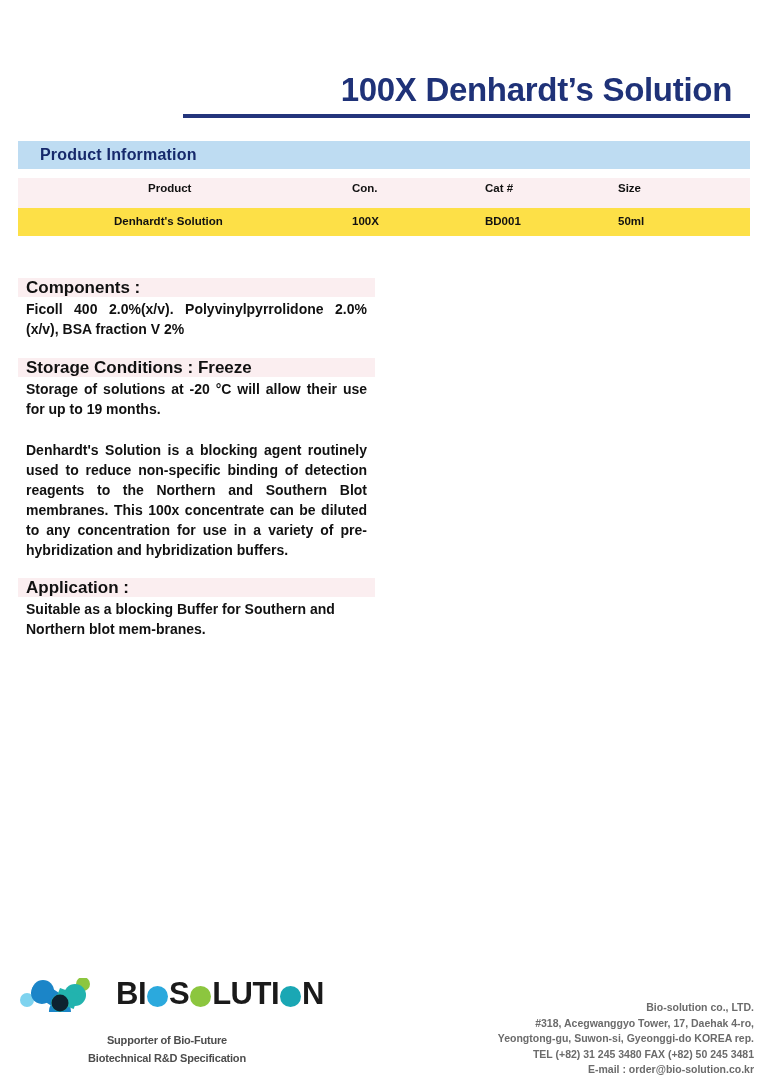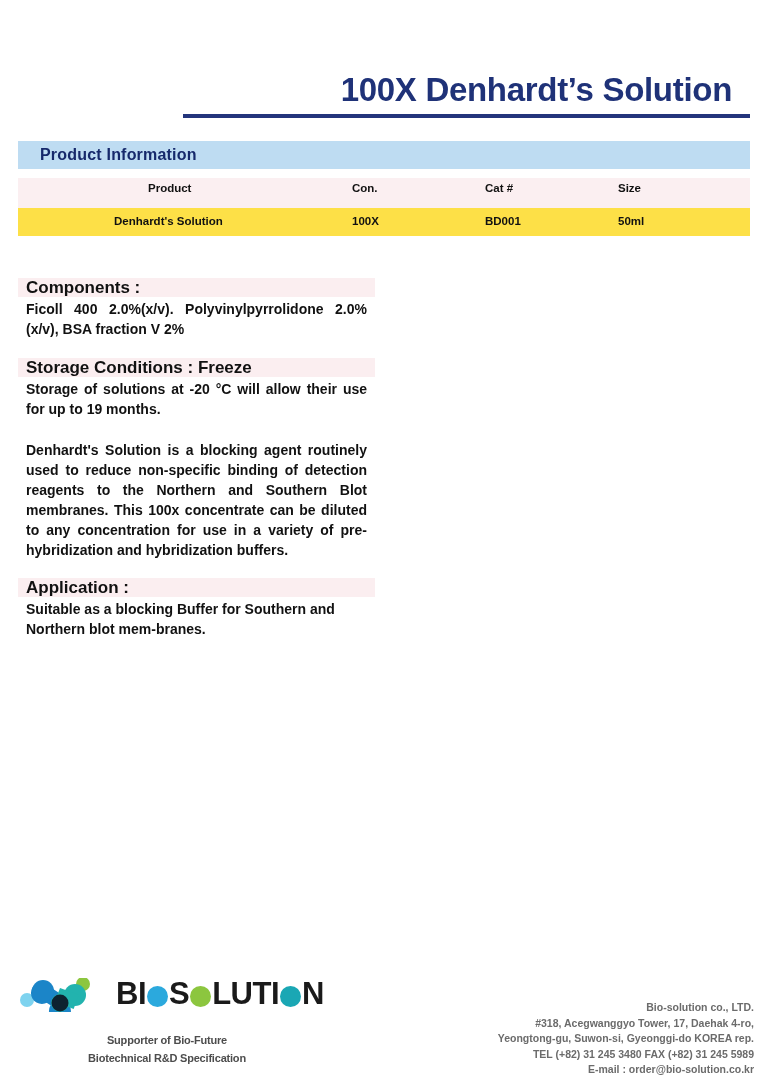--- a/index.html
+++ b/index.html
@@ -287,15 +287,15 @@
     </span>
   </div>
   <div class="logo-tag logo-tag1">Supporter of Bio-Future</div>
   <div class="logo-tag logo-tag2">Biotechnical R&amp;D Specification</div>
 </div>
 
 <div class="addr-block">
   <div class="addr-line">Bio-solution co., LTD.</div>
   <div class="addr-line">#318, Acegwanggyo Tower, 17, Daehak 4-ro,</div>
   <div class="addr-line">Yeongtong-gu, Suwon-si, Gyeonggi-do KOREA rep.</div>
-  <div class="addr-line">TEL (+82) 31 245 3480  FAX (+82) 31 245 5989</div>
+  <div class="addr-line">TEL (+82) 31 245 3480  FAX (+82) 50 245 3481</div>
   <div class="addr-line">E-mail : order@bio-solution.co.kr</div>
 </div>
 
 </body></html>

